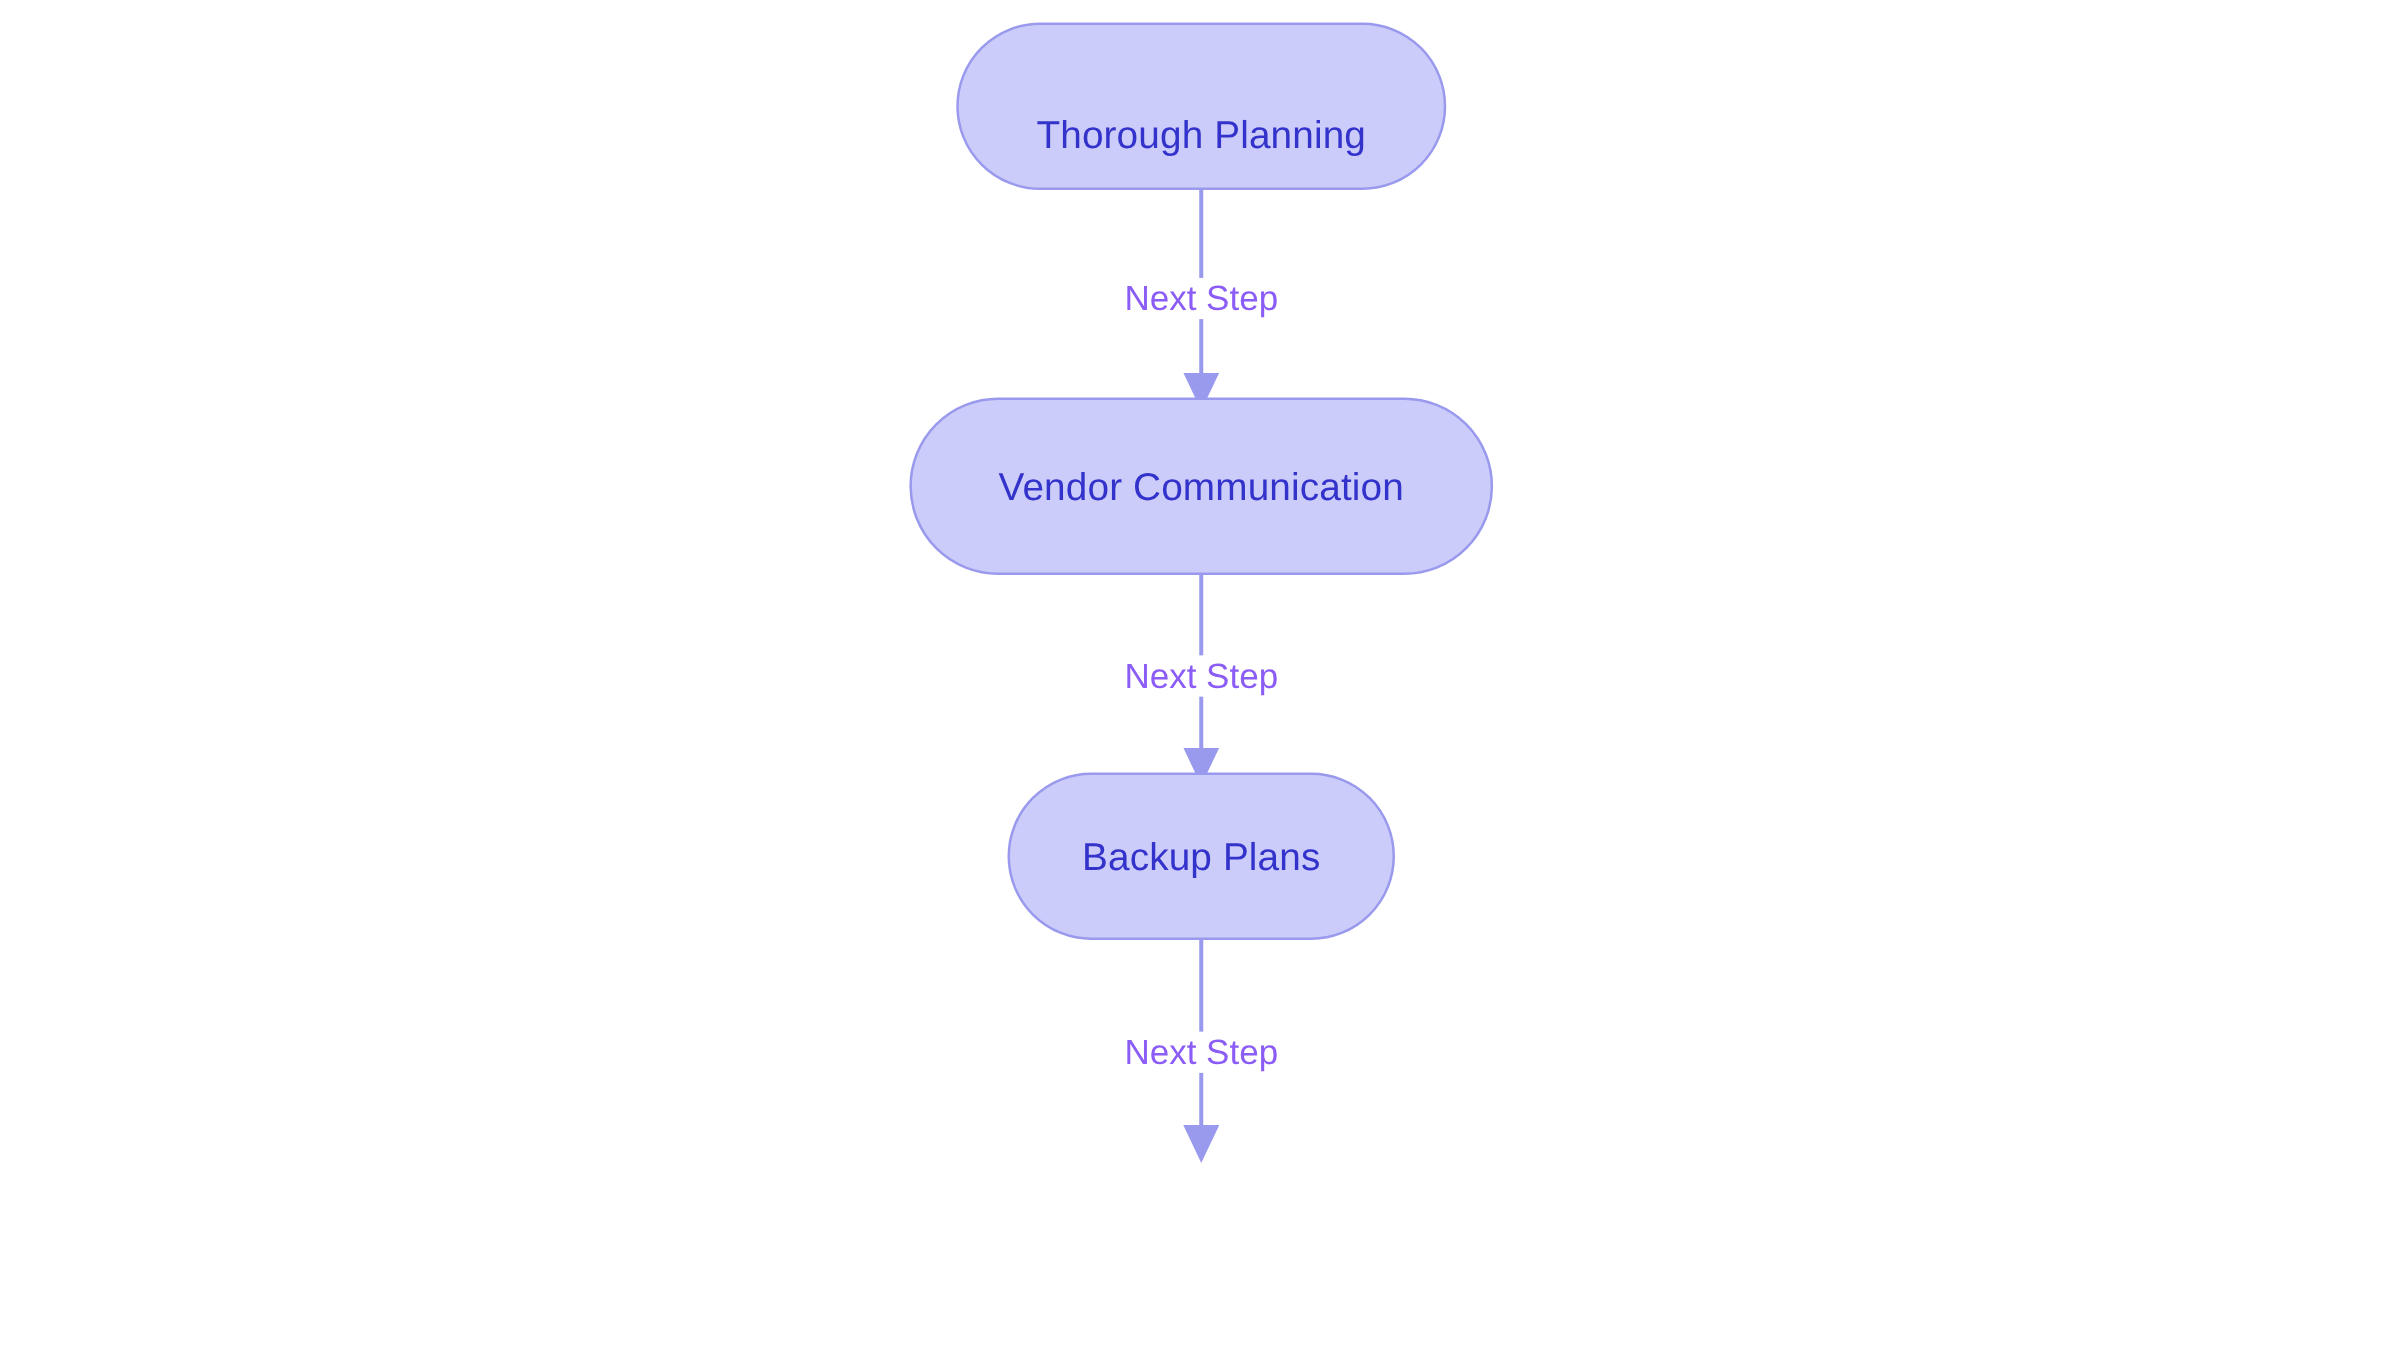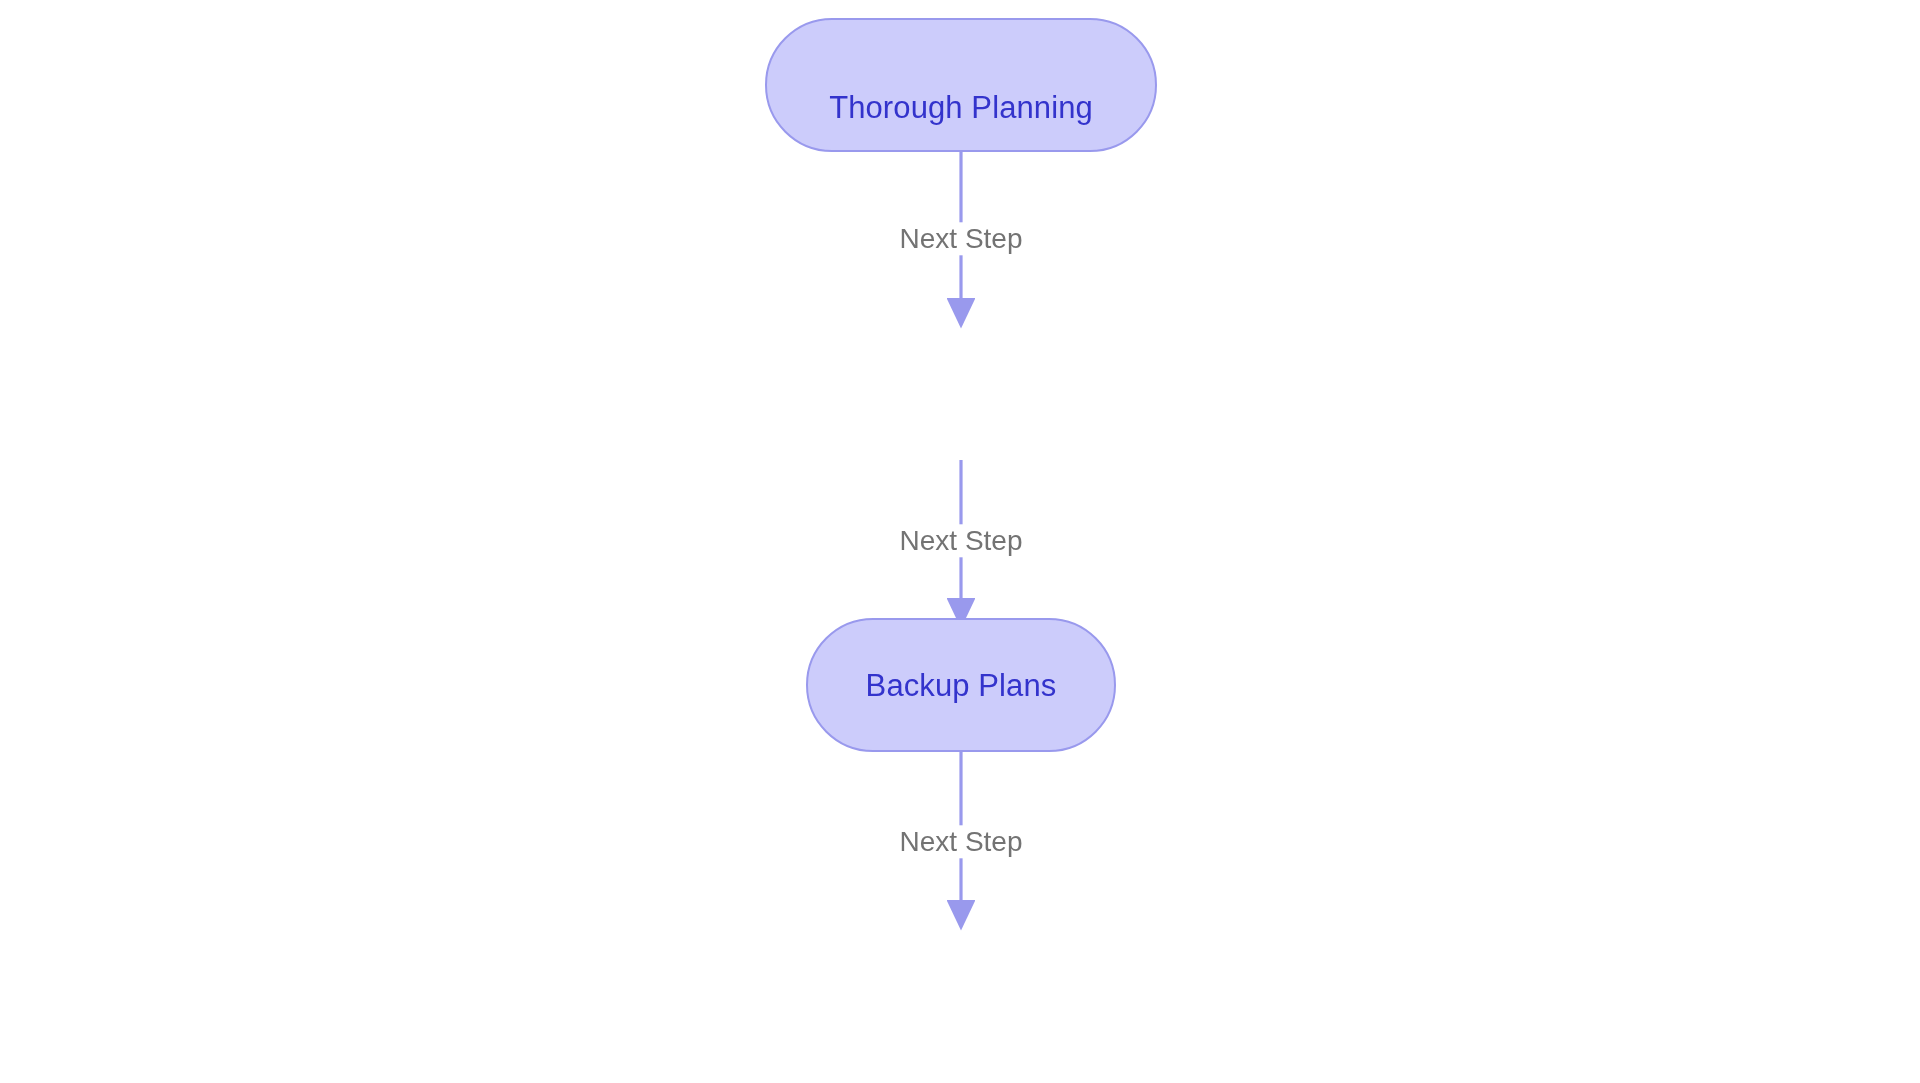--- a/index.html
+++ b/index.html
@@ -59,21 +59,21 @@
 
   .node-1 .flow-node-label { font-size: 31px; margin-top: 44px; }
   .node-2 .flow-node-label { font-size: 31px; }
   .node-3 .flow-node-label { font-size: 31px; }
   .node-4 .flow-node-label { font-size: 31px; }
 
   
   .edge-label {
     position: absolute;
     transform: translate(-50%, -50%);
-    color: #737373;
+    color: #8b5cf6;
     font-family: "Liberation Sans", sans-serif;
     font-size: 28px;
     font-weight: 400;
     white-space: nowrap;
     background: #ffffff;
     padding: 2px 8px;
     line-height: 1.05;
   }
   .edge-label-1 { left: 961px; top: 239px; }
   .edge-label-2 { left: 961px; top: 541px; }
@@ -95,20 +95,23 @@
 
     <line x1="961" y1="460" x2="961" y2="600" stroke="#9999ed" stroke-width="3.2" marker-end="url(#arrow-head)"></line>
 
     <line x1="961" y1="752" x2="961" y2="902" stroke="#9999ed" stroke-width="3.2" marker-end="url(#arrow-head)"></line>
   </svg>
 
   <div class="flow-node node-1">
     <span class="flow-node-label">Thorough Planning</span>
   </div>
 
+  <div class="flow-node node-2">
+    <span class="flow-node-label">Vendor Communication</span>
+  </div>
 
   <div class="flow-node node-3">
     <span class="flow-node-label">Backup Plans</span>
   </div>
 
 
   <div class="edge-label edge-label-1">Next Step</div>
 
   <div class="edge-label edge-label-2">Next Step</div>
 

